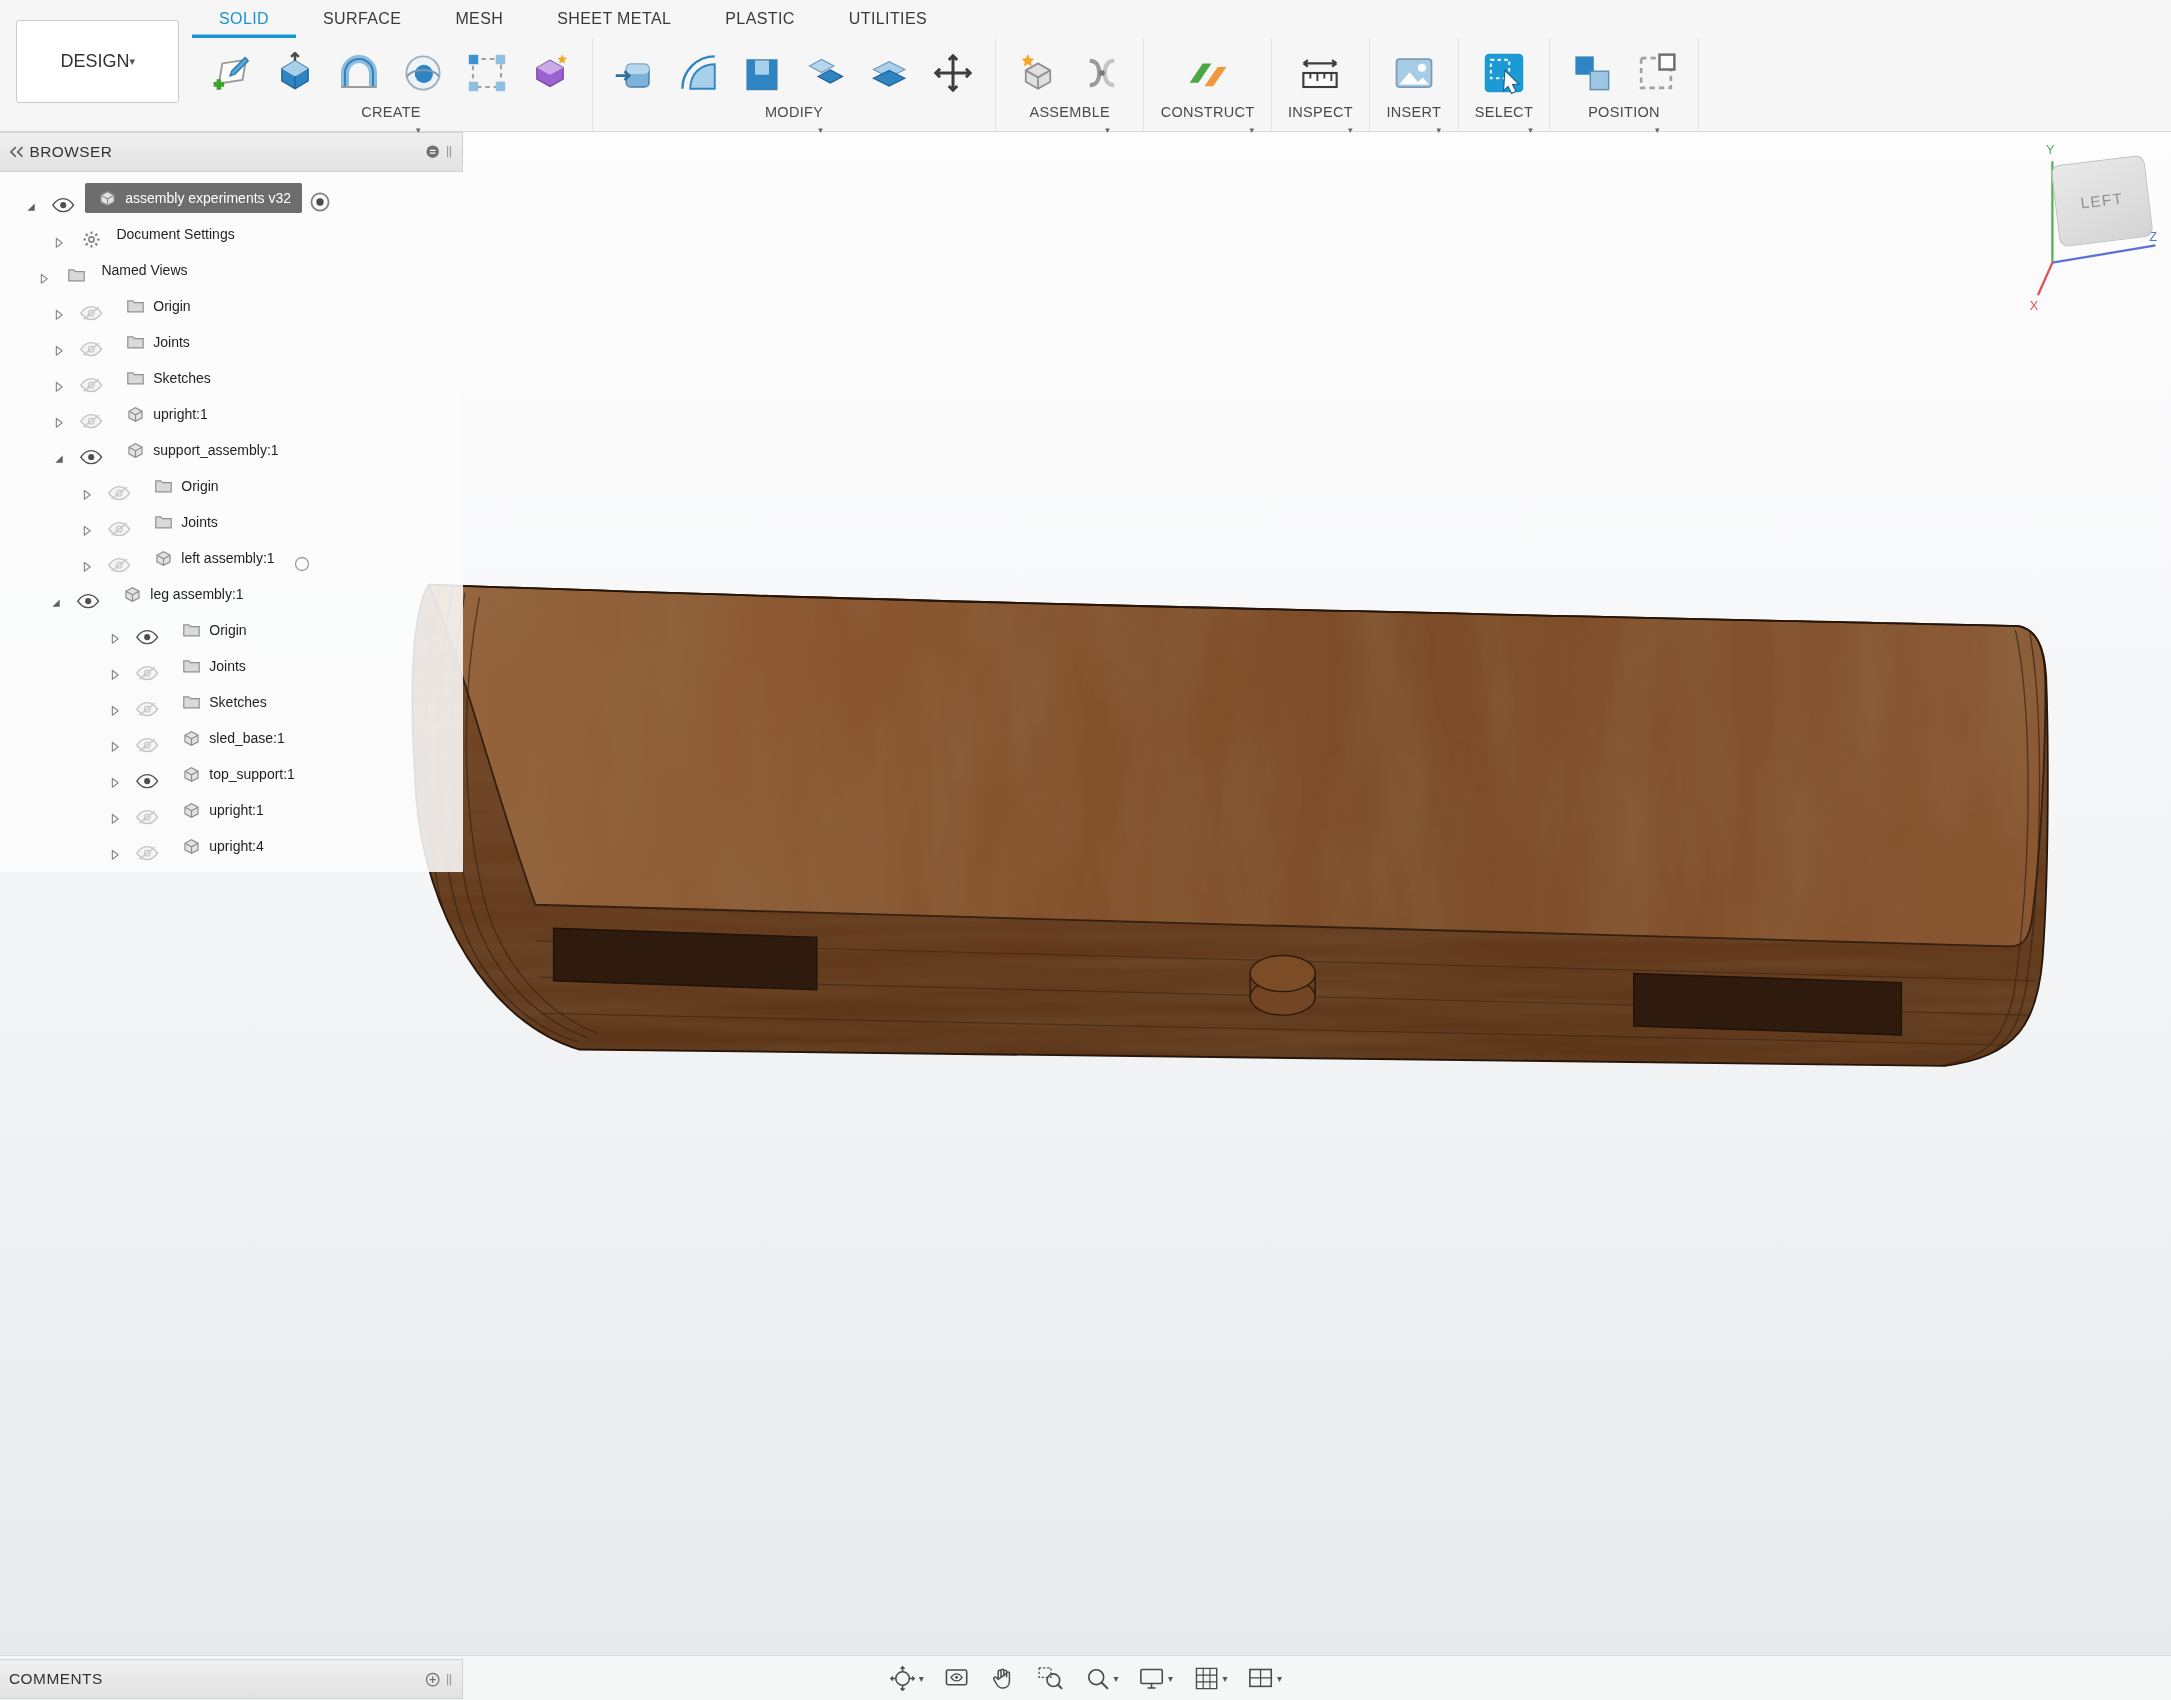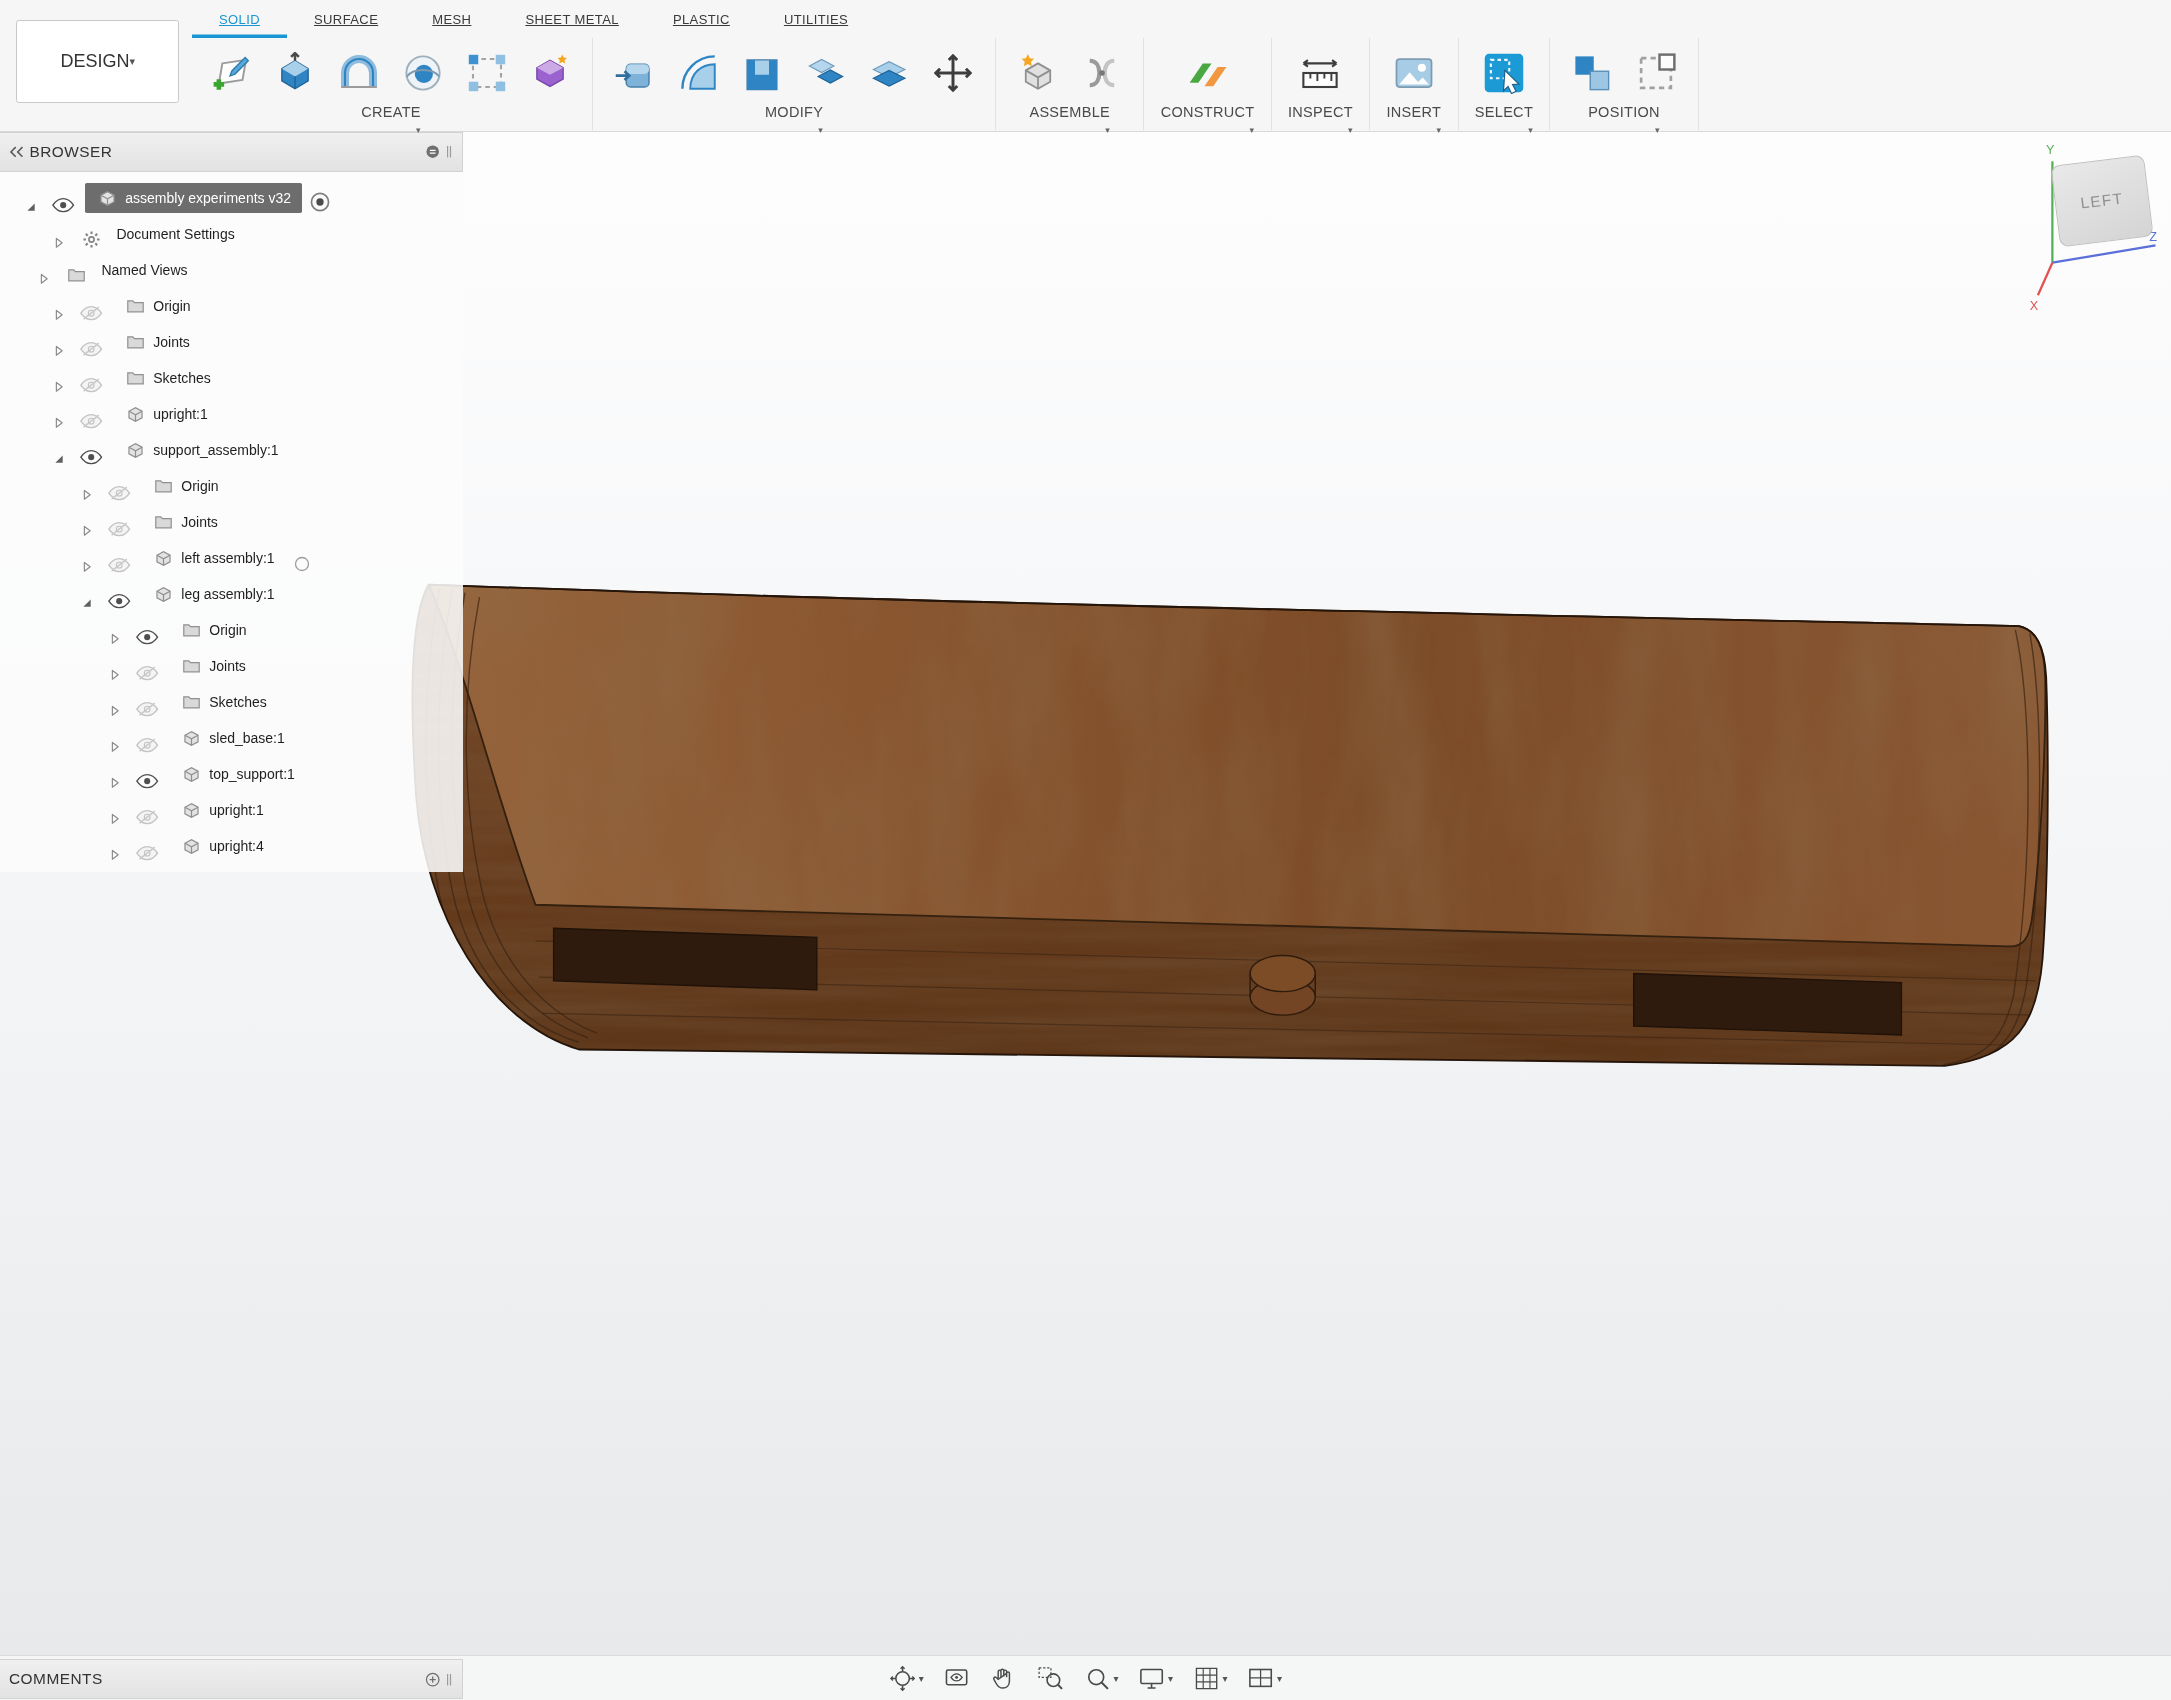--- a/index.html
+++ b/index.html
@@ -5,22 +5,22 @@
   html,body{margin:0;padding:0;}
   body{
     width:2171px;height:1701px;position:relative;overflow:hidden;
     font-family:"Liberation Sans","DejaVu Sans",sans-serif;
     background:#f4f4f4;
   }
   
   .header{position:absolute;left:0;top:0;right:0;height:131px;background:#f6f6f6;
     border-bottom:0.9px solid #d9d9d9;z-index:10;}
   .tabs{position:absolute;left:192px;top:0;height:38px;display:flex;align-items:stretch;}
-  .tab{padding:0 27px;display:flex;align-items:center;font-size:13px;color:#3a3a3a;
-    letter-spacing:0.4px;cursor:default;text-decoration:underline;}
+  .tab{padding:0 27px;display:flex;align-items:center;font-size:16px;color:#3a3a3a;
+    letter-spacing:0.4px;cursor:default;}
   .tab.active{color:#1896d3;box-shadow:inset 0 -3.6px 0 #1896d3;}
   .design-btn{position:absolute;left:16.3px;top:20px;width:161px;height:81px;background:#fff;
     border:0.9px solid #c9c9c9;border-radius:2.7px;display:flex;align-items:center;justify-content:center;
     font-size:18px;color:#333;}
   .design-caret{font-size:11px;color:#555;}
   .toolbar{position:absolute;left:190px;top:38px;right:0;height:92px;display:flex;align-items:stretch;}
   .tb-group{display:flex;flex-direction:column;align-items:center;padding:0 16.3px;border-right:0.9px solid #e2e2e2;}
   .tb-icons{height:62px;display:flex;align-items:center;gap:12.7px;padding-top:3.6px;}
   .tb-btn{width:51px;height:51px;display:flex;align-items:center;justify-content:center;border-radius:2.7px;}
   .tb-label{height:25px;display:flex;align-items:flex-end;gap:5.4px;font-size:14.5px;color:#4a4a4a;letter-spacing:0.3px;flex-direction:column;}
@@ -603,21 +603,21 @@
             </svg>
           </span>
           <span class="tlabel">left assembly:1</span>
         </span>
         <span class="rbox">
           <svg width="18" height="18" viewBox="0 0 18 18">
             <circle cx="9" cy="9" r="6.5" fill="#fbfbfb" stroke="#9b9b9b" stroke-width="1.3"></circle>
           </svg>
         </span>
       </div>
-      <div class="trow" style="padding-left: 74px;">
+      <div class="trow" style="padding-left: 43px;">
         <span class="cbox">
           <svg width="13.6" height="13.6" viewBox="0 0 14 14">
             <path d="M11 3.5V11H3.5z" fill="#5f5f5f"></path>
           </svg>
         </span>
         <span class="ebox">
           <svg width="24.4" height="16.3" viewBox="0 0 22 15">
             <path d="M1.5 7.5C4.5 3 7.6 1.5 11 1.5s6.5 1.5 9.5 6c-3 4.5-6.1 6-9.5 6s-6.5-1.5-9.5-6z" fill="#fdfdfd" stroke="#4f4f4f" stroke-width="1.3"></path>
             <circle cx="11" cy="7.5" r="2.8" fill="#4f4f4f"></circle>
           </svg>

